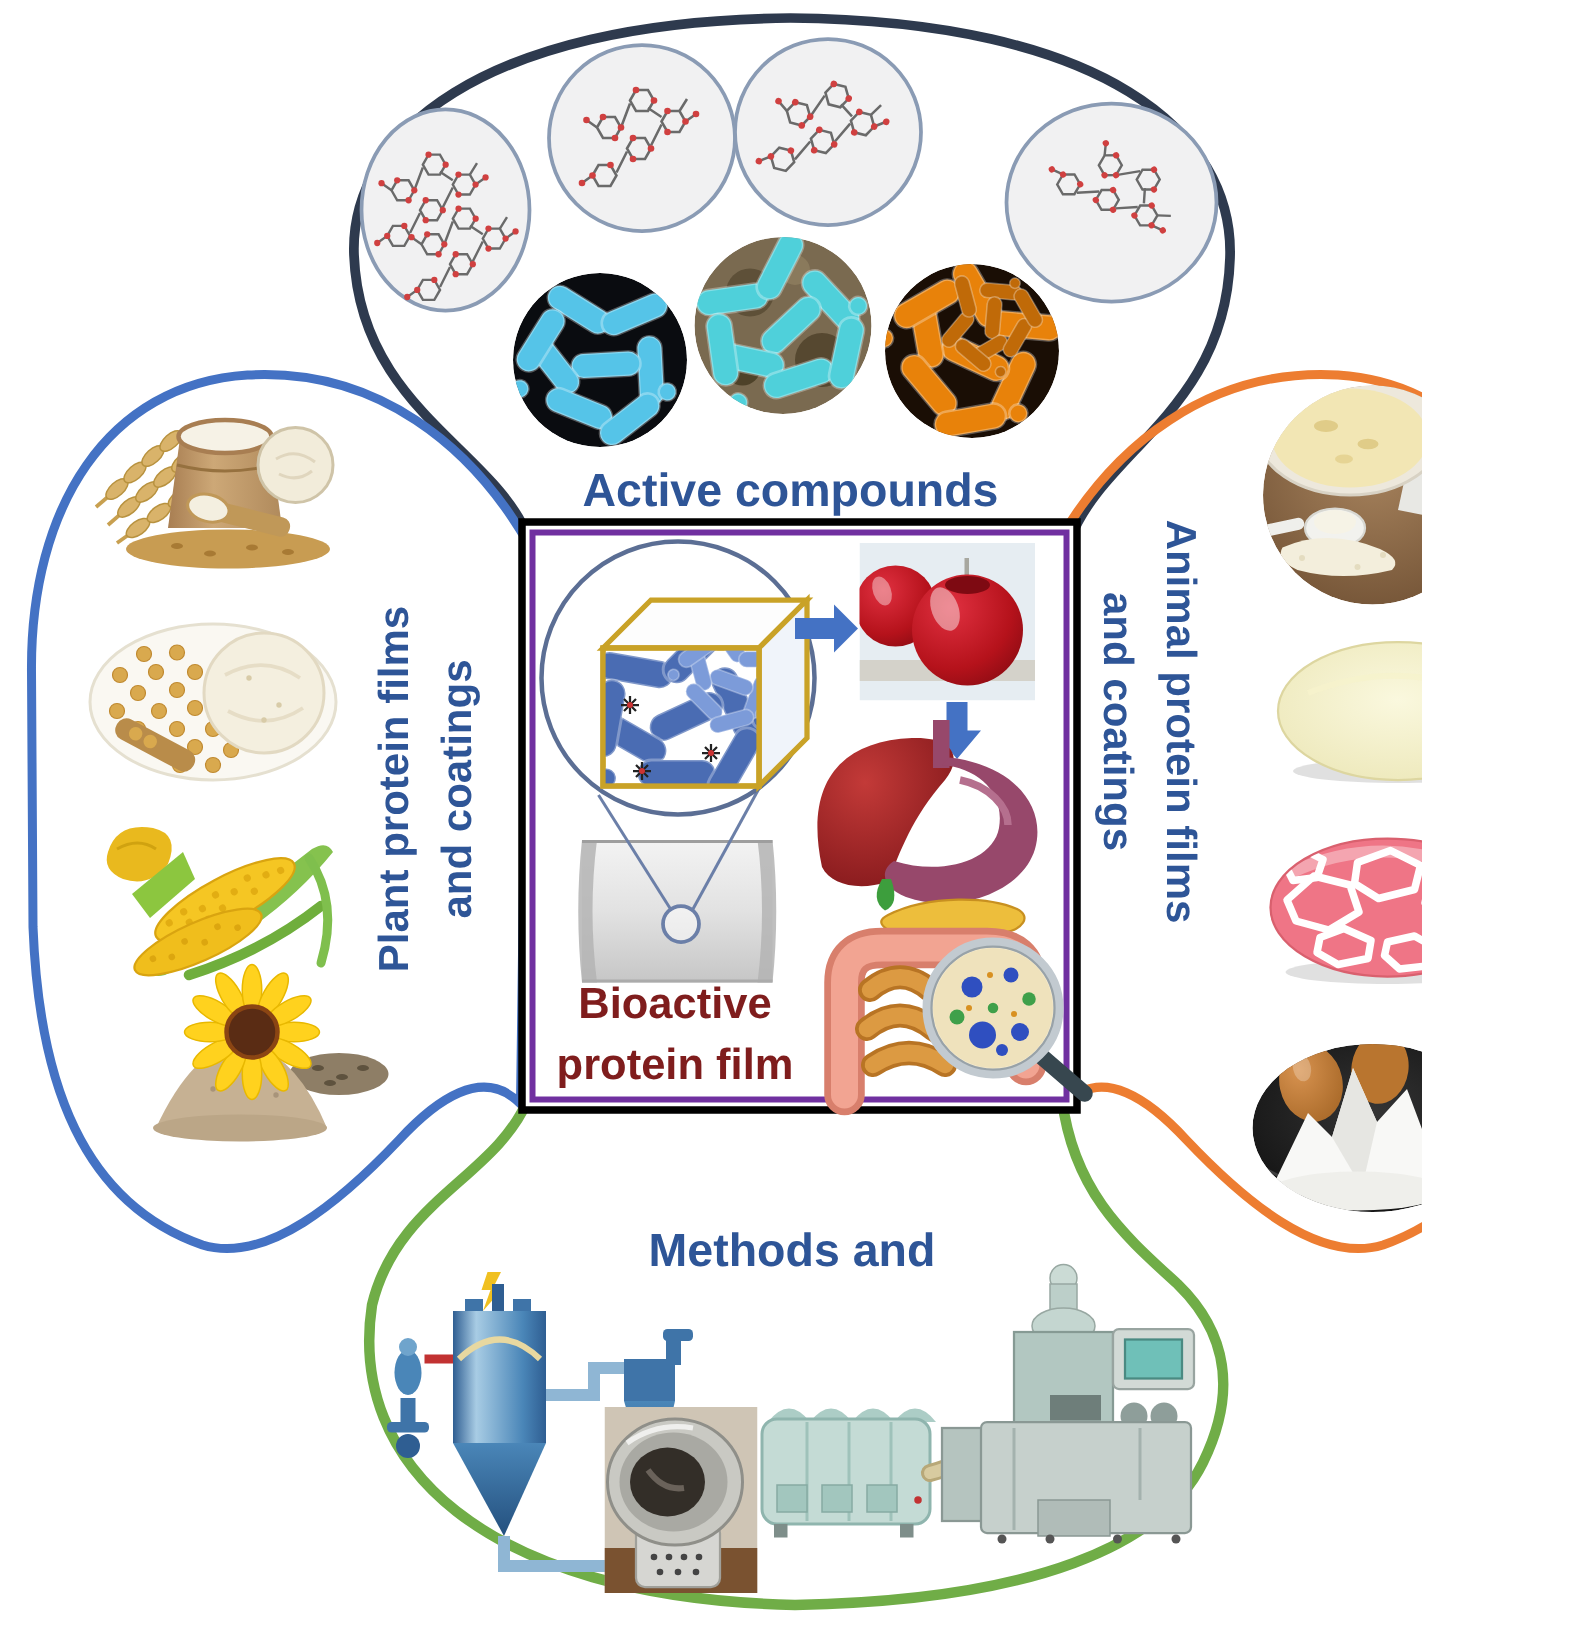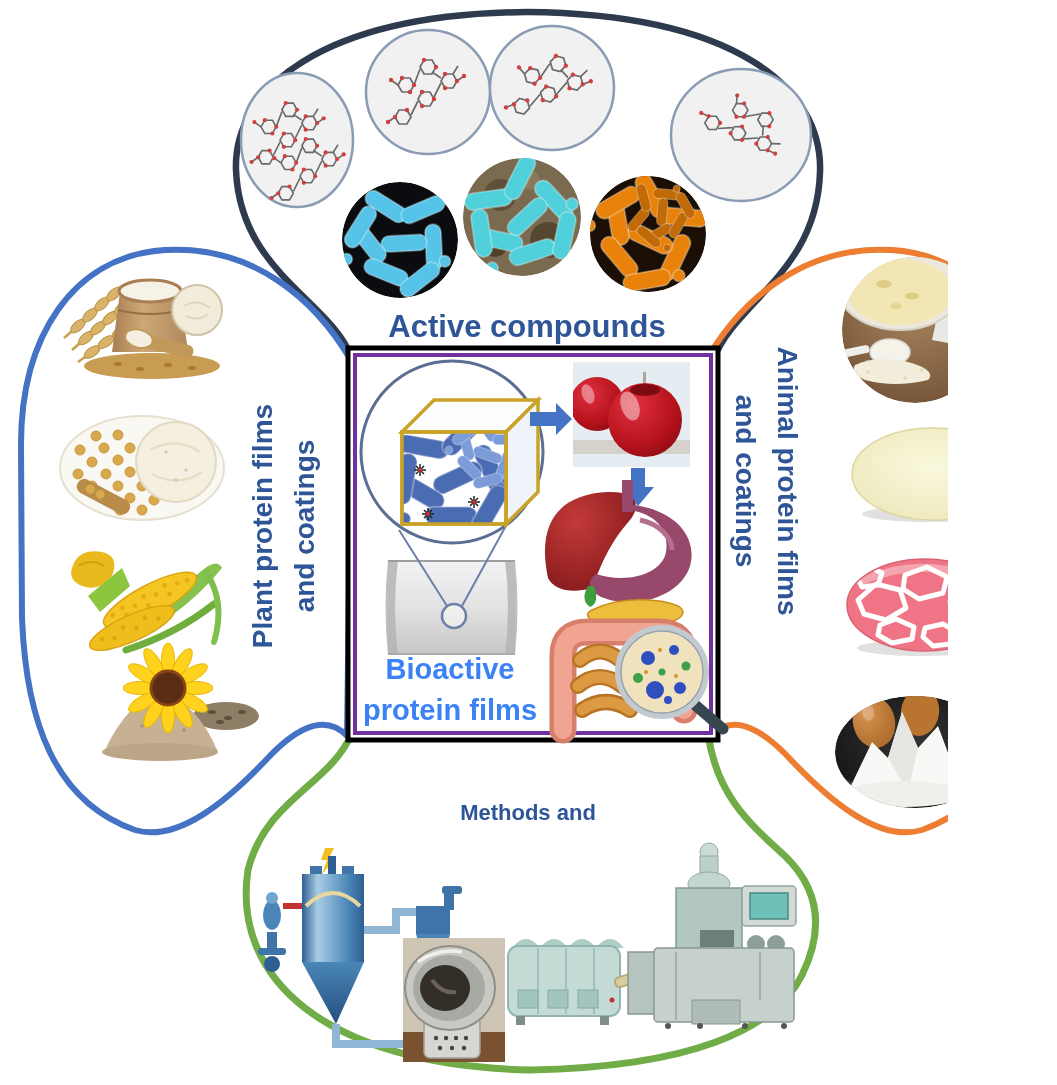--- a/index.html
+++ b/index.html
@@ -2,22 +2,22 @@
 <html><head>
 <meta charset="utf-8">
 <style>
   html,body{margin:0;padding:0;background:#fff;}
   .canvas{position:relative;width:948px;height:1085px;background:#fff;overflow:hidden;font-family:"Liberation Sans",sans-serif;}
   .base{position:absolute;left:0;top:0;}
   .lbl{position:absolute;font-family:"Liberation Sans",sans-serif;font-weight:700;color:#2E5597;text-align:center;white-space:nowrap;z-index:5;}
   .lbl-top{left:527px;top:327px;transform:translate(-50%,-50%);font-size:31px;}
   .lbl-left{left:284px;top:526px;transform:translate(-50%,-50%) rotate(-90deg);font-size:28px;line-height:1.5;}
   .lbl-right{left:766px;top:481px;transform:translate(-50%,-50%) rotate(90deg);font-size:28px;line-height:1.5;}
-  .lbl-bottom{left:528px;top:813px;transform:translate(-50%,-50%);font-size:22px;line-height:1.4;}
-  .lbl-center{left:450px;top:690px;transform:translate(-50%,-50%);font-size:29px;line-height:1.4;color:#3b82f6;}
+  .lbl-bottom{left:528px;top:834px;transform:translate(-50%,-50%);font-size:31px;line-height:1.4;}
+  .lbl-center{left:450px;top:690px;transform:translate(-50%,-50%);font-size:29px;line-height:1.4;color:#7f1d1d;}
 </style>
 </head>
 <body>
 
 <div class="canvas">
 
 <svg class="base" width="1057" height="1085" viewBox="0 0 1057 1085">
 <defs>
   <linearGradient id="gChamber" x1="0" y1="0" x2="1" y2="0">
     <stop offset="0" stop-color="#2F5E92"></stop>
@@ -568,16 +568,16 @@
   <div>Animal protein films</div>
   <div>and coatings</div>
 </div>
 
 <div class="lbl lbl-bottom">
   <div>Methods and</div>
 </div>
 
 <div class="lbl lbl-center">
   <div>Bioactive</div>
-  <div>protein films</div>
+  <div>protein film</div>
 </div>
 
 </div>
 
 </body></html>

